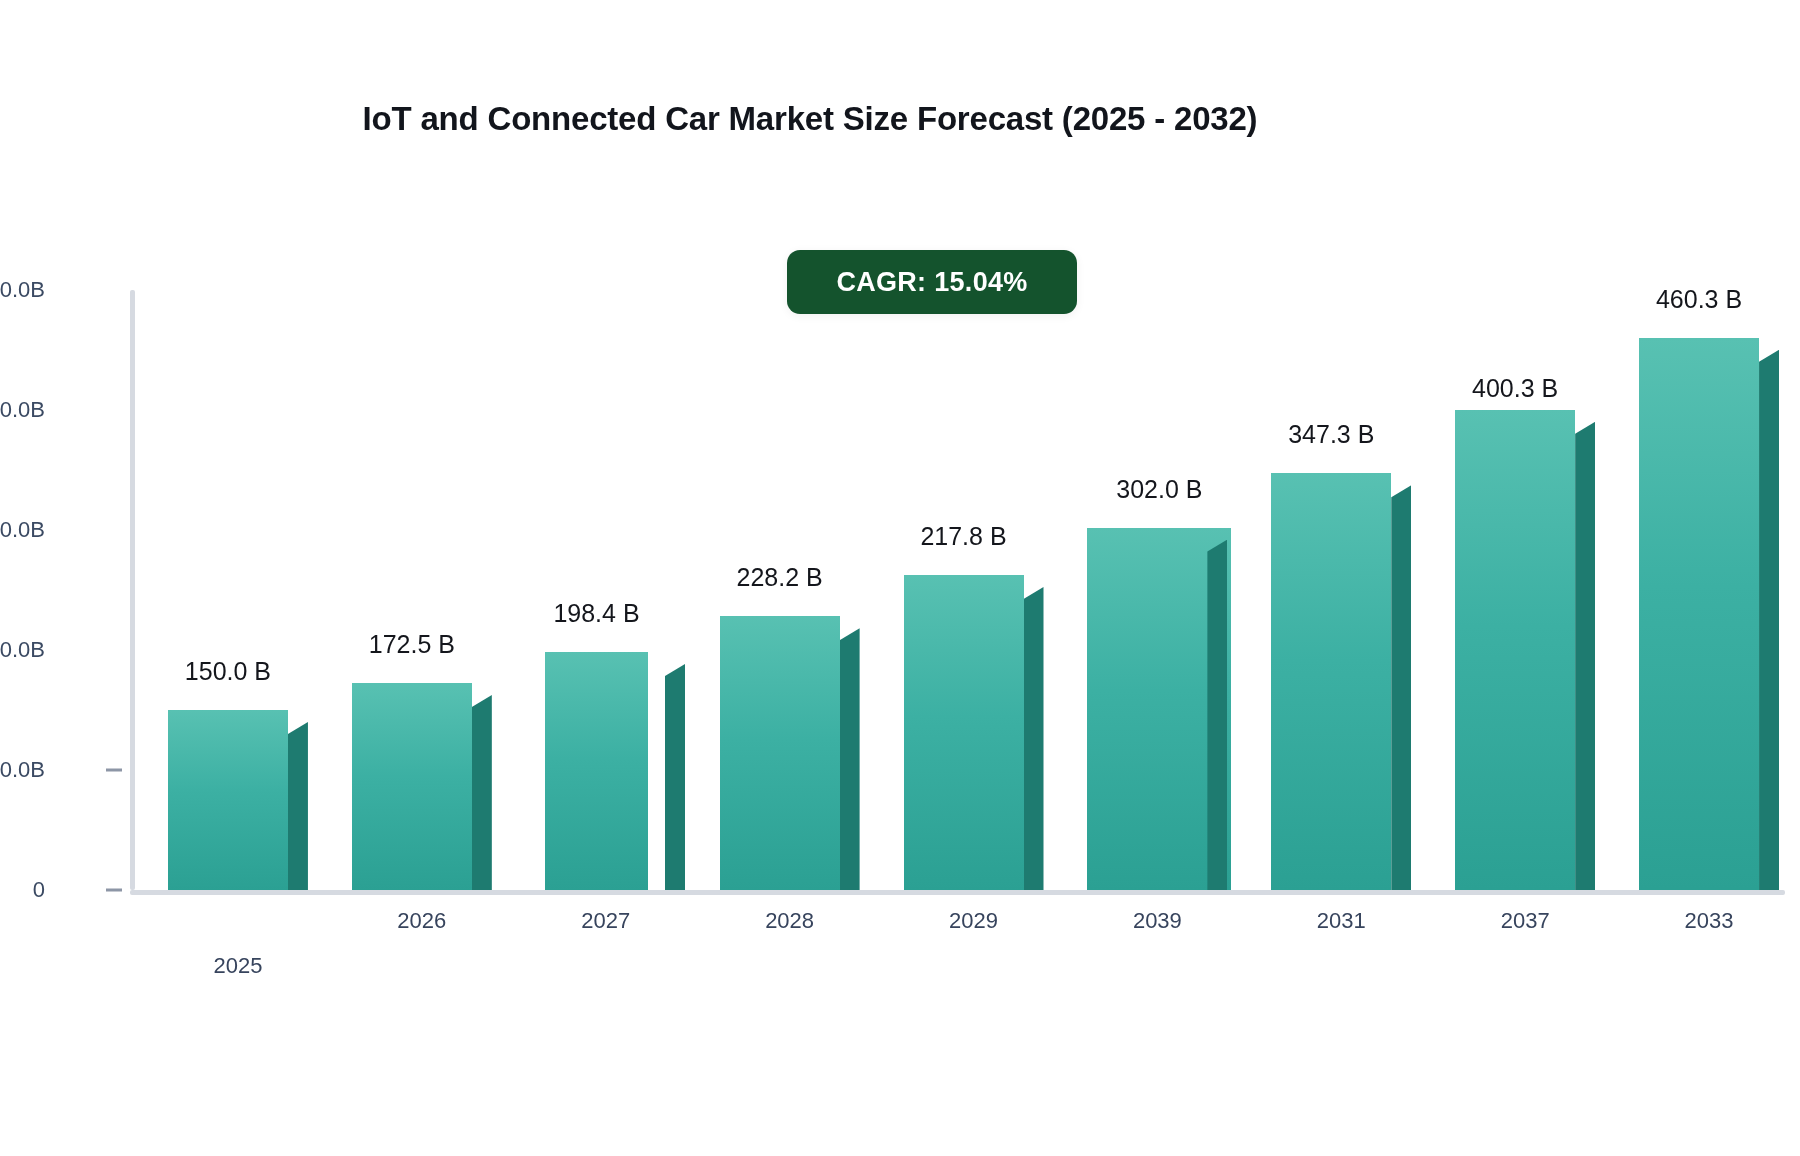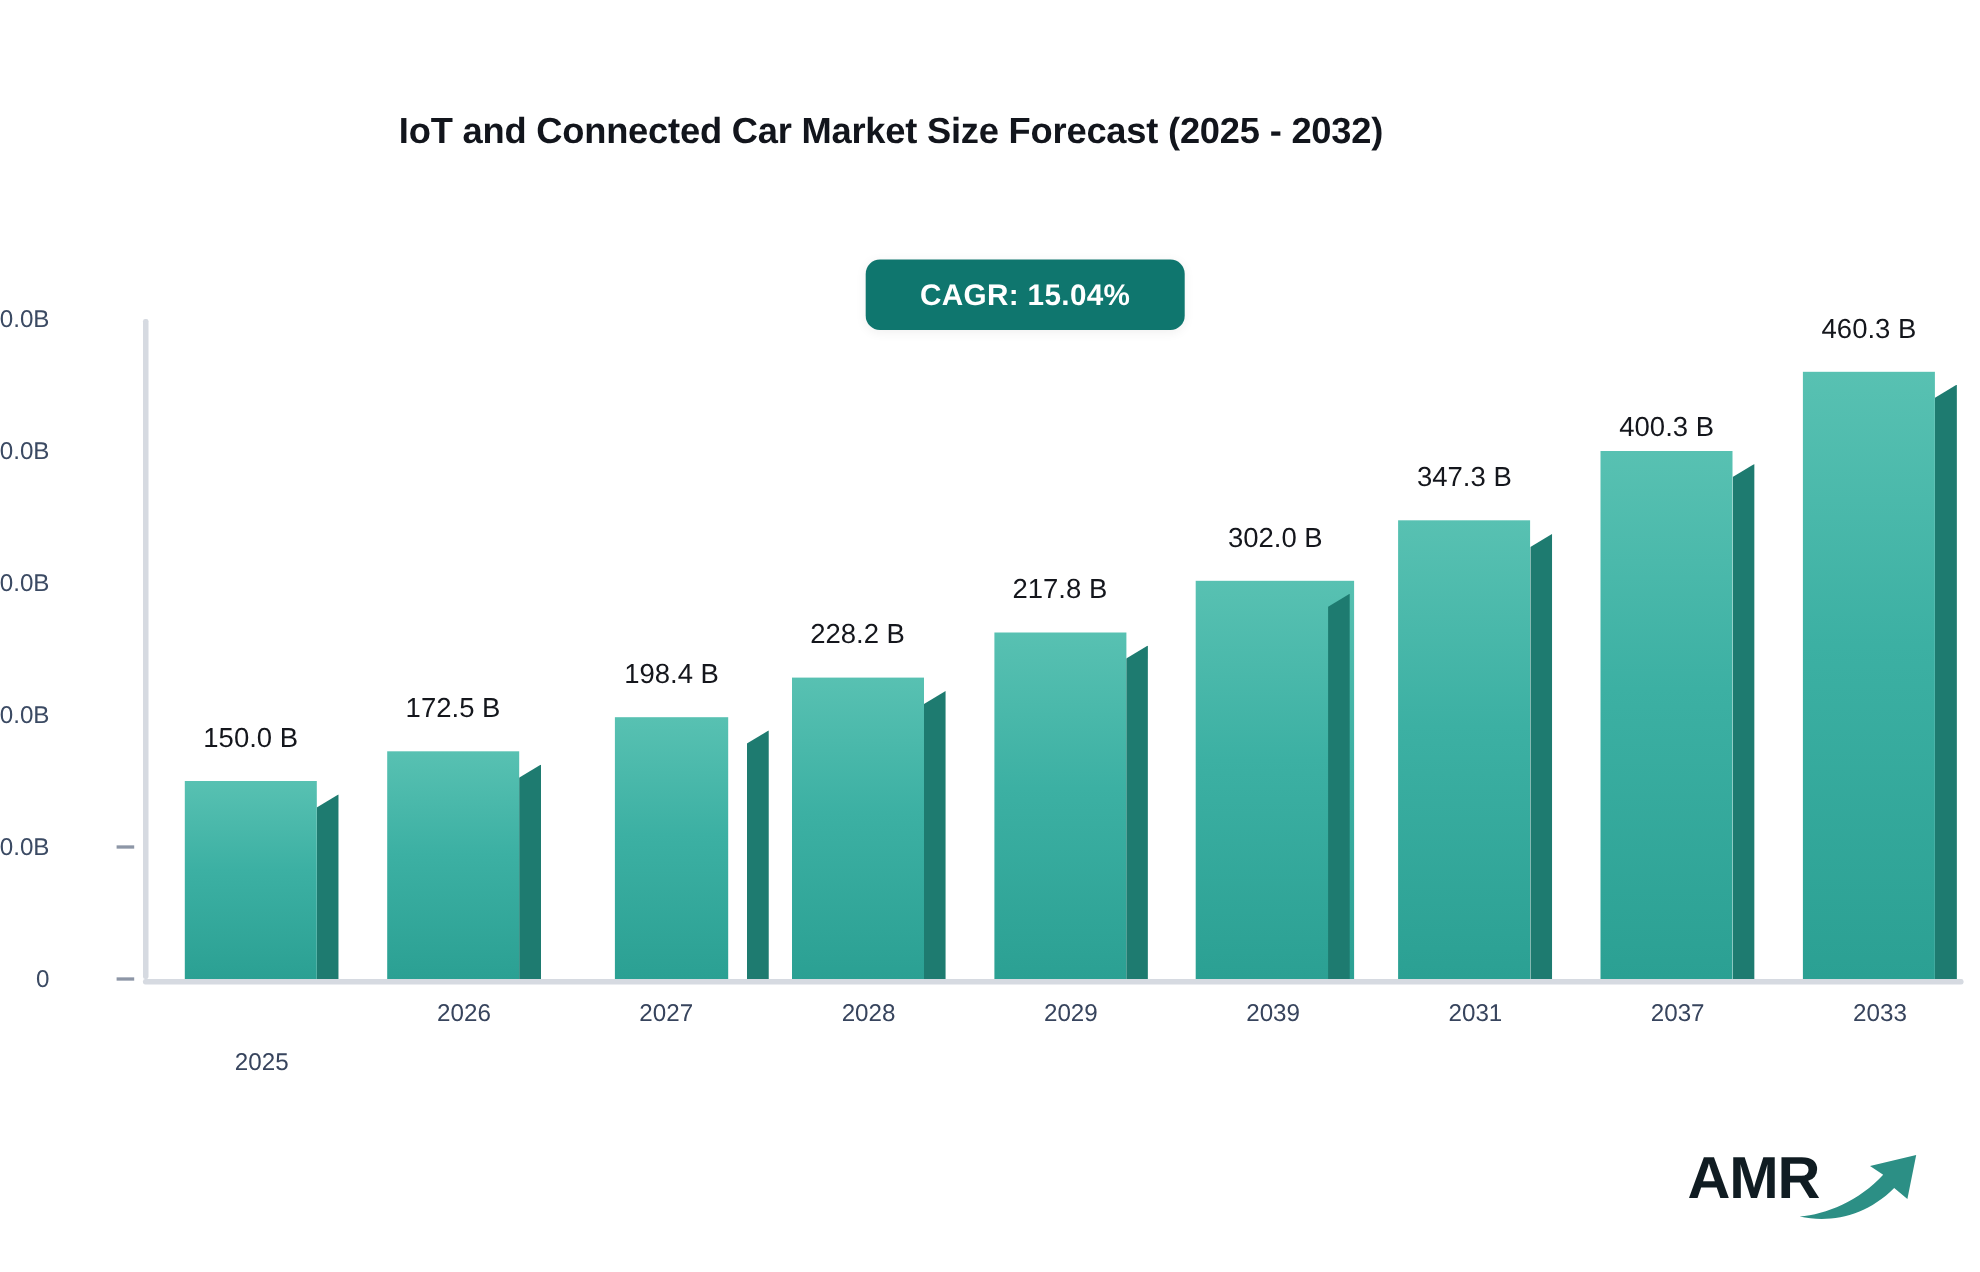--- a/index.html
+++ b/index.html
@@ -36,25 +36,25 @@
     width: 1620px;
     text-align: center;
     font-size: 25px;
     font-weight: bold;
     color: #36435c;
   }
 
   
   #cagr-badge {
     position: absolute;
-    top: 236px;
+    top: 250px;
     left: 787px;
     width: 290px;
     height: 64px;
-    background: #0f766e;
+    background: #14532d;
     border-radius: 13px;
     display: flex;
     align-items: center;
     justify-content: center;
     color: #ffffff;
     font-size: 27px;
     font-weight: bold;
     letter-spacing: 0.3px;
     box-shadow: 0 2px 10px rgba(0,0,0,0.06);
   }
@@ -192,21 +192,21 @@
         <div class="bar-group" style="left: 37.9444px; width: 120px; height: 180px;">
           <div class="bar-front" style="height: 180px;"></div>
           <div class="bar-side" style="left: 120px; height: 168px; background: rgb(30, 123, 112); clip-path: polygon(0px 12px, 100% 0px, 100% 100%, 0px 100%);"></div>
           <div class="bar-label" style="bottom: 204px;">150.0 B</div>
         </div>
         <div class="bar-group" style="left: 221.833px; width: 120px; height: 207px;">
           <div class="bar-front" style="height: 207px;"></div>
           <div class="bar-side" style="left: 120px; height: 195px; background: rgb(30, 123, 112); clip-path: polygon(0px 12px, 100% 0px, 100% 100%, 0px 100%);"></div>
           <div class="bar-label" style="bottom: 231px;">172.5 B</div>
         </div>
-        <div class="bar-group" style="left: 429px; width: 103px; height: 238.08px;">
+        <div class="bar-group" style="left: 415px; width: 103px; height: 238.08px;">
           <div class="bar-front" style="height: 238.08px;"></div>
           <div class="bar-side" style="left: 120px; height: 226.08px; background: rgb(30, 123, 112); clip-path: polygon(0px 12px, 100% 0px, 100% 100%, 0px 100%);"></div>
           <div class="bar-label" style="bottom: 262.08px;">198.4 B</div>
         </div>
         <div class="bar-group" style="left: 589.611px; width: 120px; height: 273.84px;">
           <div class="bar-front" style="height: 273.84px;"></div>
           <div class="bar-side" style="left: 120px; height: 261.84px; background: rgb(30, 123, 112); clip-path: polygon(0px 12px, 100% 0px, 100% 100%, 0px 100%);"></div>
           <div class="bar-label" style="bottom: 297.84px;">228.2 B</div>
         </div>
         <div class="bar-group" style="left: 773.5px; width: 120px; height: 315.12px;">
@@ -241,21 +241,14 @@
         <div class="x-tick-label" style="left: 475.722px;">2027</div>
         <div class="x-tick-label" style="left: 659.611px;">2028</div>
         <div class="x-tick-label" style="left: 843.5px;">2029</div>
         <div class="x-tick-label" style="left: 1027.39px;">2039</div>
         <div class="x-tick-label" style="left: 1211.28px;">2031</div>
         <div class="x-tick-label" style="left: 1395.17px;">2037</div>
         <div class="x-tick-label" style="left: 1579.06px;">2033</div>
       </div>
   </div>
 
-  <div id="amr-logo">
-    <div id="amr-logo-text">AMR</div>
-    <svg id="amr-logo-arrow" width="118" height="68" viewBox="0 0 118 68">
-      <path d="M6 62 C 30 60, 60 48, 82 24 L 70 16 L 112 6 L 104 46 L 92 36
-               C 66 62, 34 68, 6 62 Z" fill="#2c8f85"></path>
-    </svg>
-  </div>
 
 </div>
 
 </body></html>

